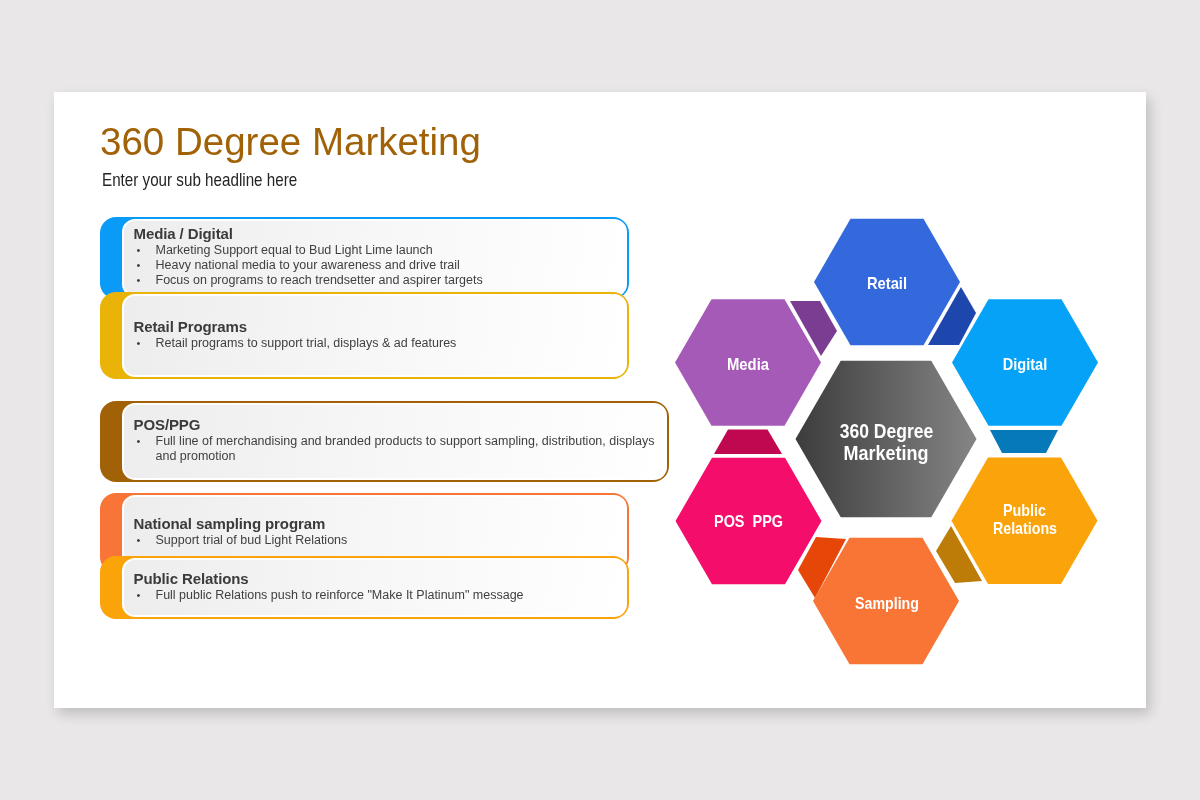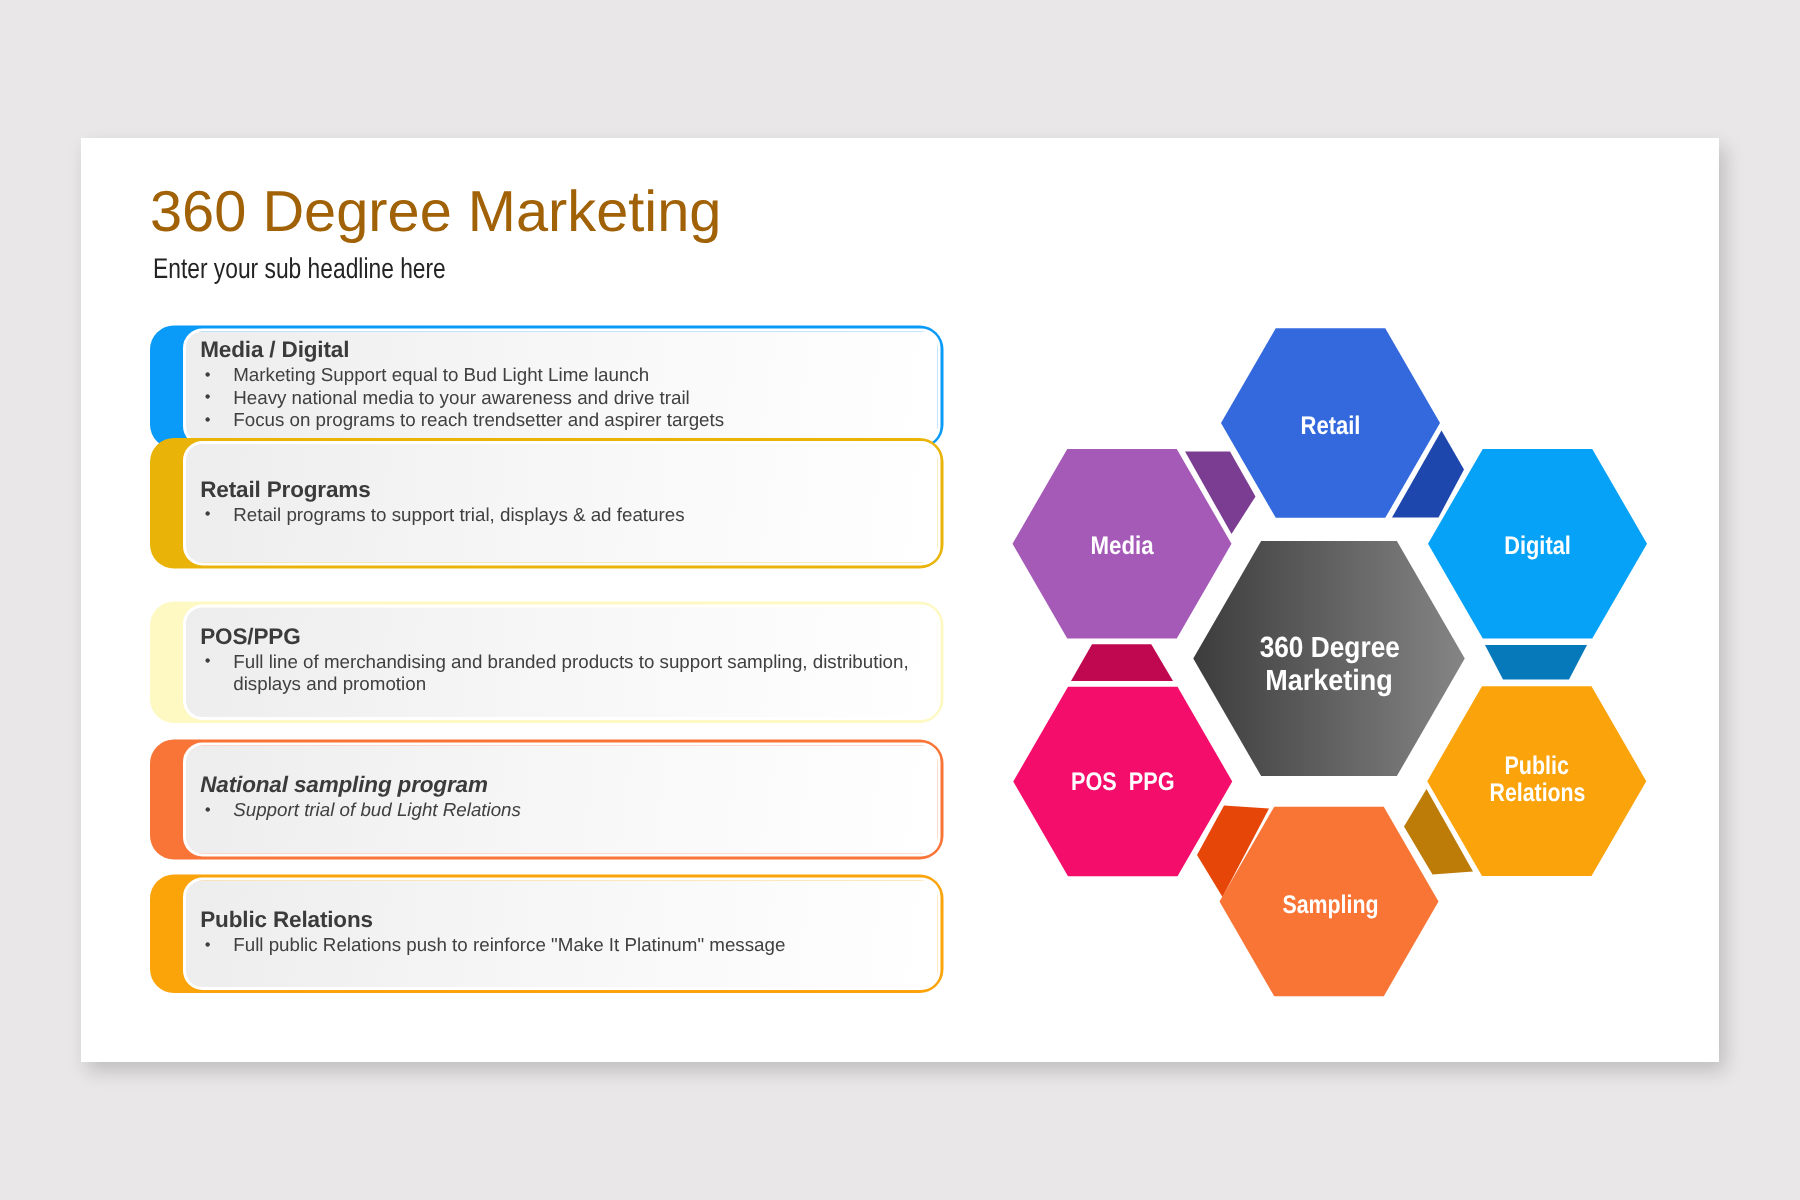--- a/index.html
+++ b/index.html
@@ -42,41 +42,41 @@
 <div class="card" style="top:292px;height:87px;background:#eab308;">
   <div class="cardInner">
     <div class="h">Retail Programs</div>
     <div class="b">
         <span class="dot">•</span>
         <span class="tx">Retail programs to support trial, displays &amp; ad features</span>
       </div>
   </div>
 </div>
 
-<div class="card" style="top:400.5px;height:81.5px;background:#fef9c3;">
+<div class="card" style="top:400.5px;height:81.5px;background:#a16207;padding-left:40px;">
   <div class="cardInner">
     <div class="h">POS/PPG</div>
     <div class="b">
         <span class="dot">•</span>
         <span class="tx">Full line of merchandising and branded products to support sampling, distribution, displays and promotion</span>
       </div>
   </div>
 </div>
 
-<div class="card" style="top:492.5px;height:80px;background:#f97537;font-style:italic;">
+<div class="card" style="top:492.5px;height:80px;background:#f97537;">
   <div class="cardInner">
     <div class="h">National sampling program</div>
     <div class="b">
         <span class="dot">•</span>
         <span class="tx">Support trial of bud Light Relations</span>
       </div>
   </div>
 </div>
 
-<div class="card" style="top:583px;height:79px;background:#fba40a;">
+<div class="card" style="top:556px;height:63px;background:#fba40a;">
   <div class="cardInner">
     <div class="h">Public Relations</div>
     <div class="b">
         <span class="dot">•</span>
         <span class="tx">Full public Relations push to reinforce "Make It Platinum" message</span>
       </div>
   </div>
 </div>
 
 <svg width="1200" height="800" viewBox="0 0 1200 800">

